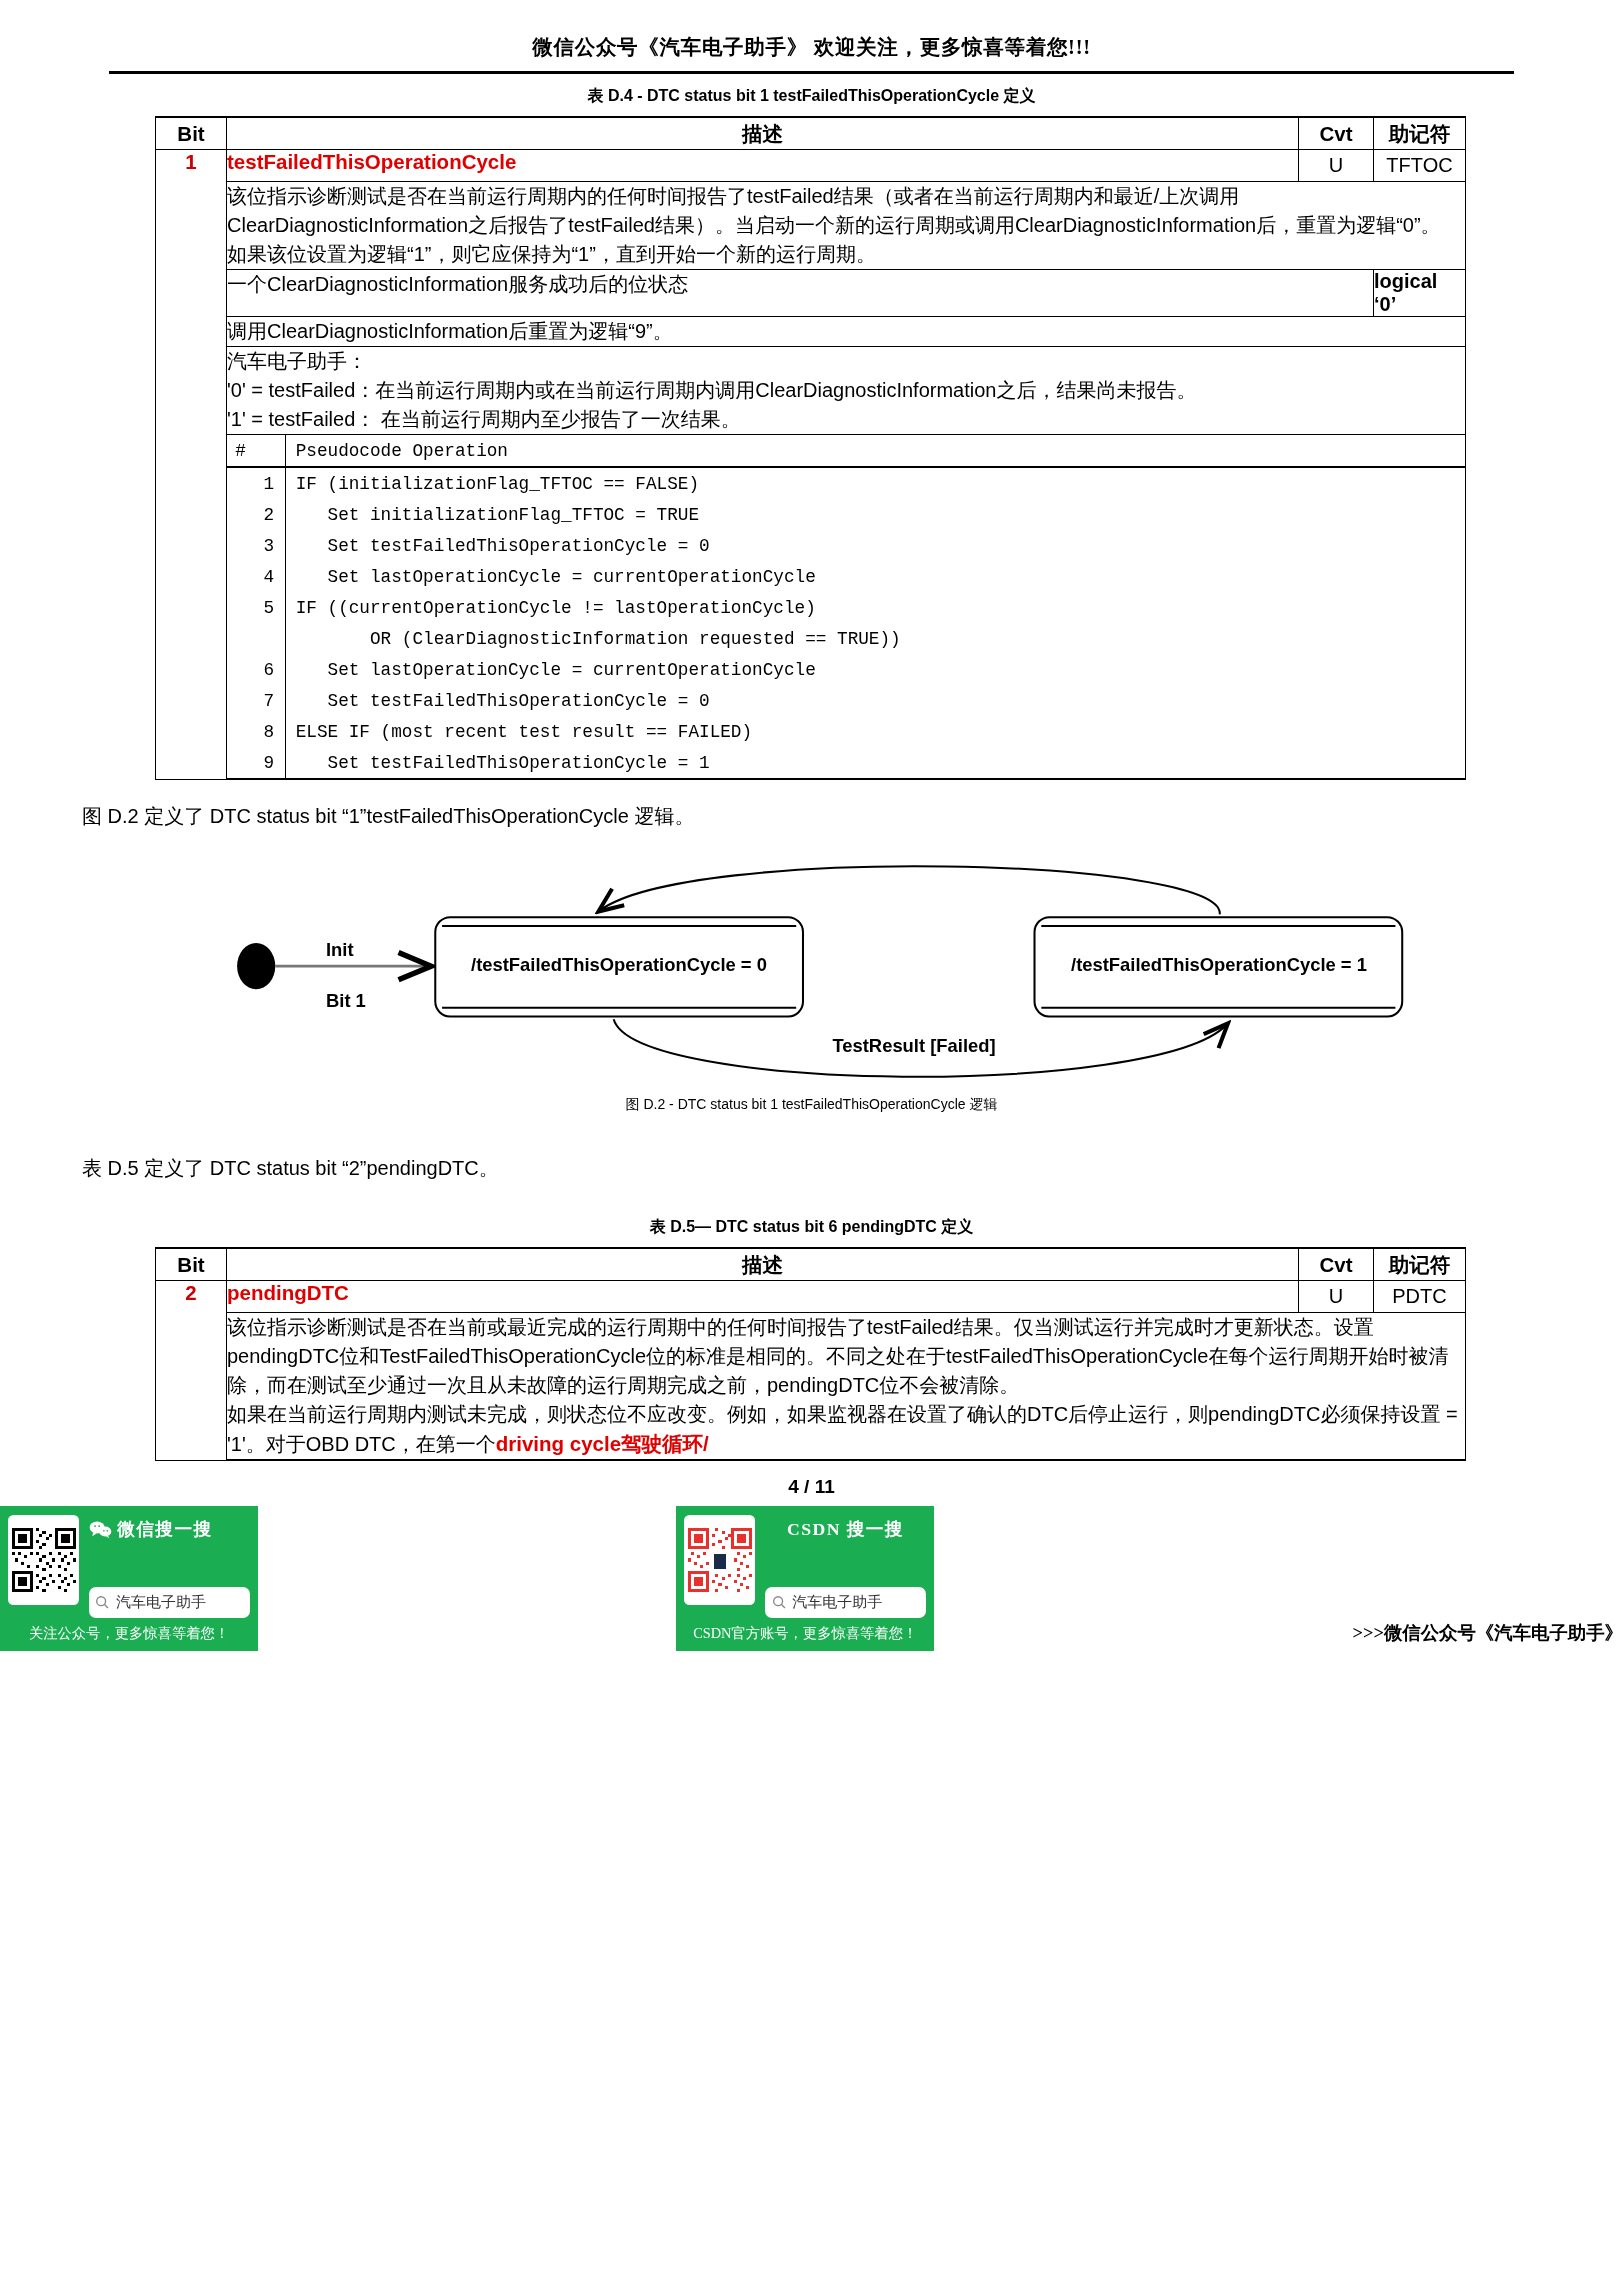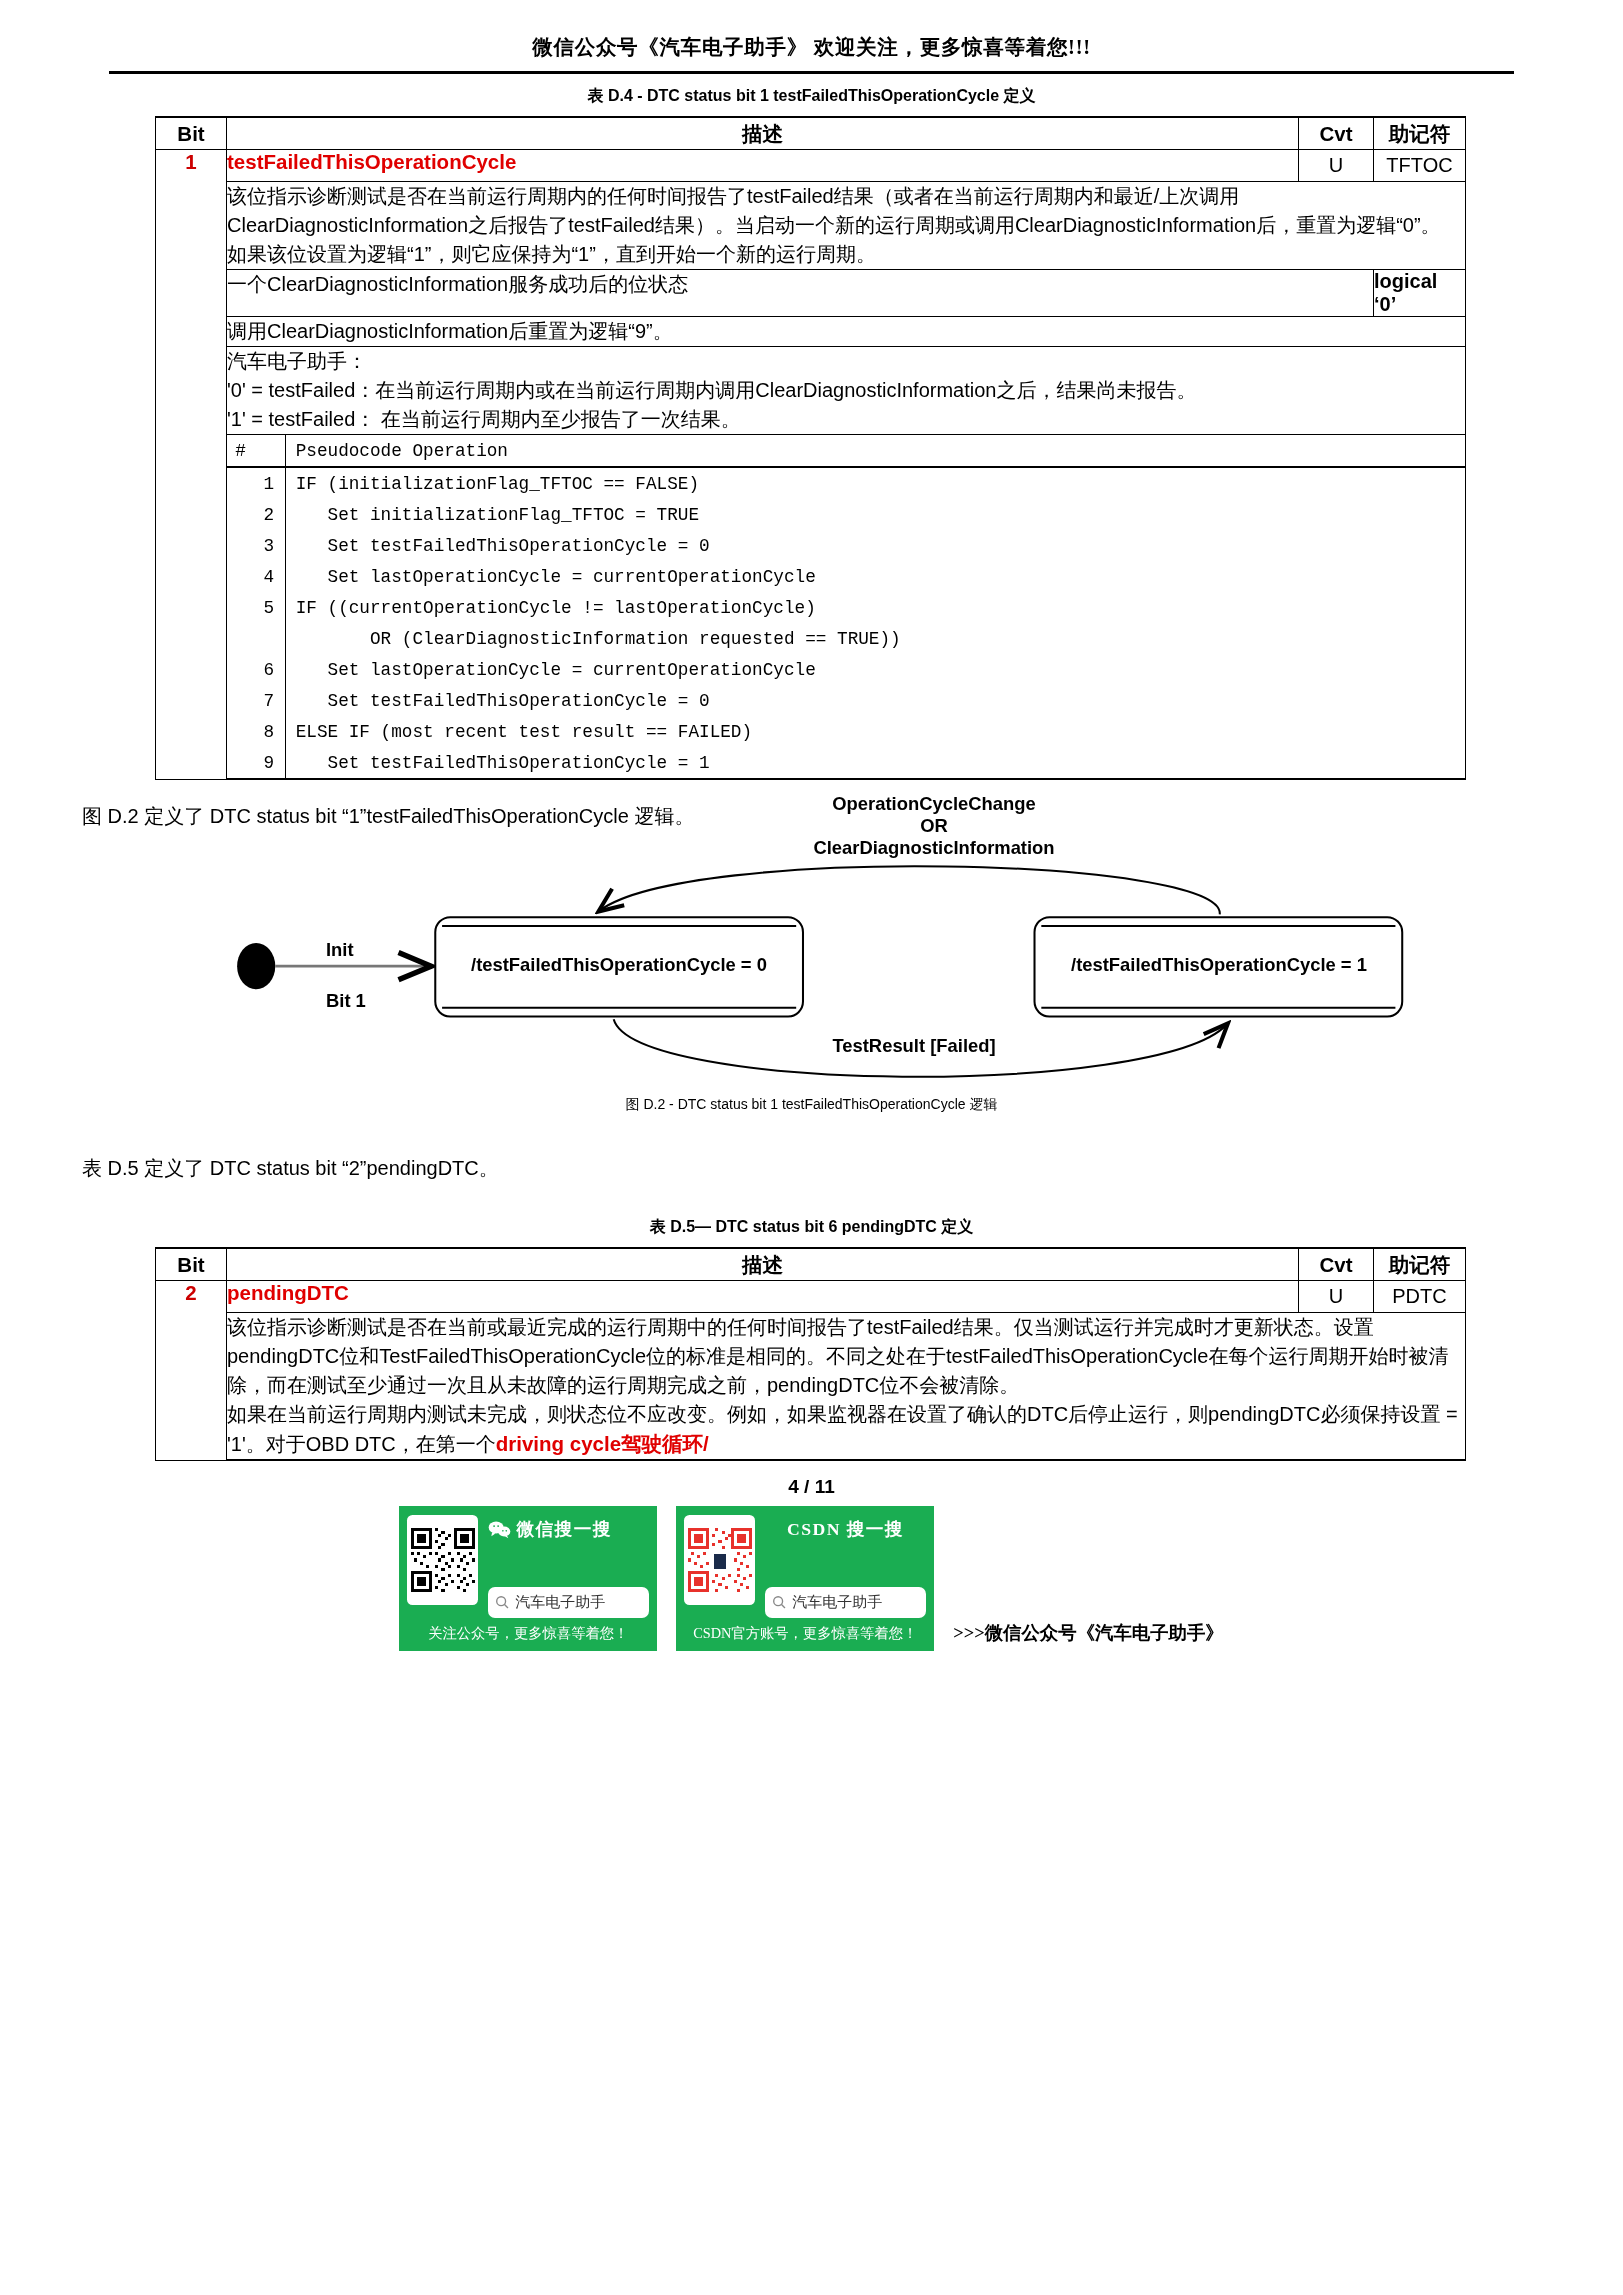--- a/index.html
+++ b/index.html
@@ -168,23 +168,23 @@
 
   
   .page-num {
     text-align: center;
     font-size: 19px;
     font-weight: bold;
     font-family: "Liberation Sans", sans-serif;
   }
   .promo-row {
     display: flex;
-    justify-content: center;
+    justify-content: space-between;
     align-items: flex-end;
-    gap: 19px;
+    gap: 8px;
     margin-top: 8.2px;
   }
   .promo-card {
     width: 258px;
     height: 145px;
     background: #1aad52;
     position: relative;
     box-sizing: border-box;
     padding: 8.2px;
     display: flex;
@@ -397,25 +397,20 @@
       <rect x="1518" y="128" width="540" height="146" rx="22" ry="22" fill="#fff" stroke="#000" stroke-width="3"></rect>
       <line x1="1528" y1="141" x2="2048" y2="141" stroke="#000" stroke-width="3"></line>
       <line x1="1528" y1="261" x2="2048" y2="261" stroke="#000" stroke-width="3"></line>
     </g>
 
     <path d="M1790 124 C1800 40 1010 22 880 118" fill="none" stroke="#000" stroke-width="3" marker-end="url(#arrowOpen)"></path>
 
     <path d="M900 278 C930 386 1700 392 1800 286" fill="none" stroke="#000" stroke-width="3" marker-end="url(#arrowOpen)"></path>
   </svg>
 
-  <div style="position:absolute; left:750px; top:-37px; width:368px; text-align:center;">
-    <div style="font-size:18.4px;font-weight:bold;">OperationCycleChange</div>
-    <div style="font-size:18.4px;font-weight:bold;">OR</div>
-    <div style="font-size:18.4px;font-weight:bold;">ClearDiagnosticInformation</div>
-  </div>
 
   <div style="position:absolute; left:326px; top:109px; font-size:18.4px; font-weight:bold;">Init</div>
   <div style="position:absolute; left:326px; top:160px; font-size:18.4px; font-weight:bold;">Bit 1</div>
 
   <div style="position:absolute; left:435px; top:124px; width:368px; text-align:center; font-size:18.4px; font-weight:bold;">/testFailedThisOperationCycle = 0</div>
   <div style="position:absolute; left:1035px; top:124px; width:368px; text-align:center; font-size:18.4px; font-weight:bold;">/testFailedThisOperationCycle = 1</div>
 
   <div style="position:absolute; left:757px; top:205px; width:314px; text-align:center; font-size:18.4px; font-weight:bold;">TestResult [Failed]</div>
 </div>
 

